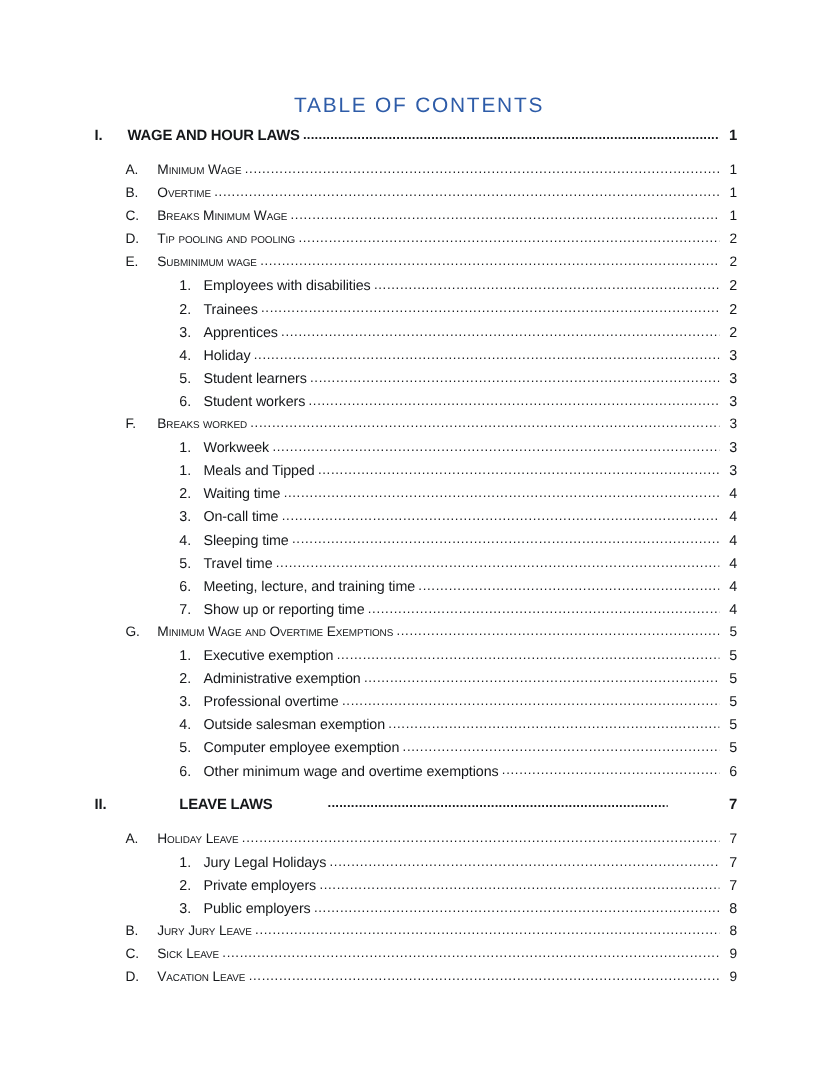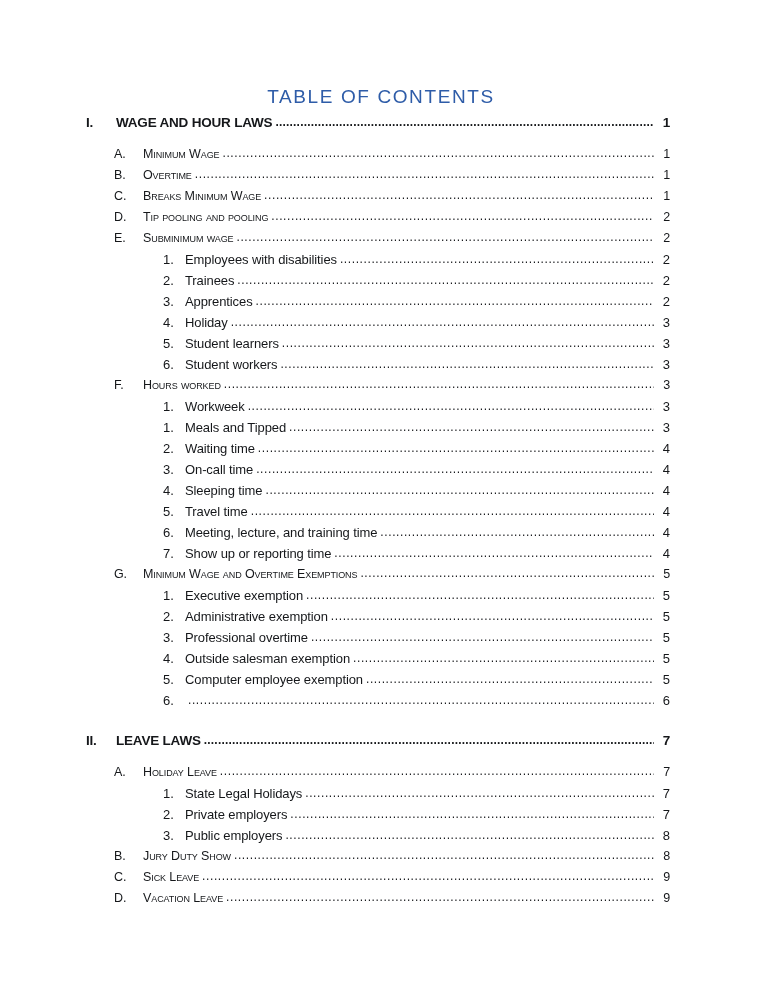--- a/index.html
+++ b/index.html
@@ -99,21 +99,21 @@
     height: 21px;
     padding-left: 163px;
     padding-right: 92px;
     font-size: 13px;
     font-weight: normal;
     letter-spacing: -0.1px;
   }
   .lvl3 .num { width: 22px; }
   .lvl3 .leader { position: relative; top: -1px; }
 
-  .gap-before { margin-top: 19px; }
+  .gap-before { margin-top: 9px; gap: 47px; }
   .gap-after  { margin-bottom: 7px; }
 </style>
 </head>
 <body>
 
 <div class="page">
 
   <div class="toc-title">TABLE OF CONTENTS</div>
 
   <div class="toc-list">
@@ -184,21 +184,21 @@
         <span class="pg">3</span>
       </div>
       <div class="toc-row lvl3">
         <span class="num">6.</span>
         <span class="label">Student workers</span>
         <span class="leader"></span>
         <span class="pg">3</span>
       </div>
       <div class="toc-row lvl2">
         <span class="num">F.</span>
-        <span class="label">Hours worked</span>
+        <span class="label">Breaks worked</span>
         <span class="leader"></span>
         <span class="pg">3</span>
       </div>
       <div class="toc-row lvl3">
         <span class="num">1.</span>
         <span class="label">Workweek</span>
         <span class="leader"></span>
         <span class="pg">3</span>
       </div>
       <div class="toc-row lvl3">
@@ -274,56 +274,57 @@
         <span class="pg">5</span>
       </div>
       <div class="toc-row lvl3">
         <span class="num">5.</span>
         <span class="label">Computer employee exemption</span>
         <span class="leader"></span>
         <span class="pg">5</span>
       </div>
       <div class="toc-row lvl3">
         <span class="num">6.</span>
+        <span class="label">Other minimum wage and overtime exemptions</span>
         <span class="leader"></span>
         <span class="pg">6</span>
       </div>
       <div class="toc-row lvl1 gap-after gap-before">
         <span class="num">II.</span>
         <span class="label">LEAVE LAWS</span>
         <span class="leader"></span>
         <span class="pg">7</span>
       </div>
       <div class="toc-row lvl2">
         <span class="num">A.</span>
         <span class="label">Holiday Leave</span>
         <span class="leader"></span>
         <span class="pg">7</span>
       </div>
       <div class="toc-row lvl3">
         <span class="num">1.</span>
-        <span class="label">State Legal Holidays</span>
+        <span class="label">Jury Legal Holidays</span>
         <span class="leader"></span>
         <span class="pg">7</span>
       </div>
       <div class="toc-row lvl3">
         <span class="num">2.</span>
         <span class="label">Private employers</span>
         <span class="leader"></span>
         <span class="pg">7</span>
       </div>
       <div class="toc-row lvl3">
         <span class="num">3.</span>
         <span class="label">Public employers</span>
         <span class="leader"></span>
         <span class="pg">8</span>
       </div>
       <div class="toc-row lvl2">
         <span class="num">B.</span>
-        <span class="label">Jury Duty Show</span>
+        <span class="label">Jury Jury Leave</span>
         <span class="leader"></span>
         <span class="pg">8</span>
       </div>
       <div class="toc-row lvl2">
         <span class="num">C.</span>
         <span class="label">Sick Leave</span>
         <span class="leader"></span>
         <span class="pg">9</span>
       </div>
       <div class="toc-row lvl2">

